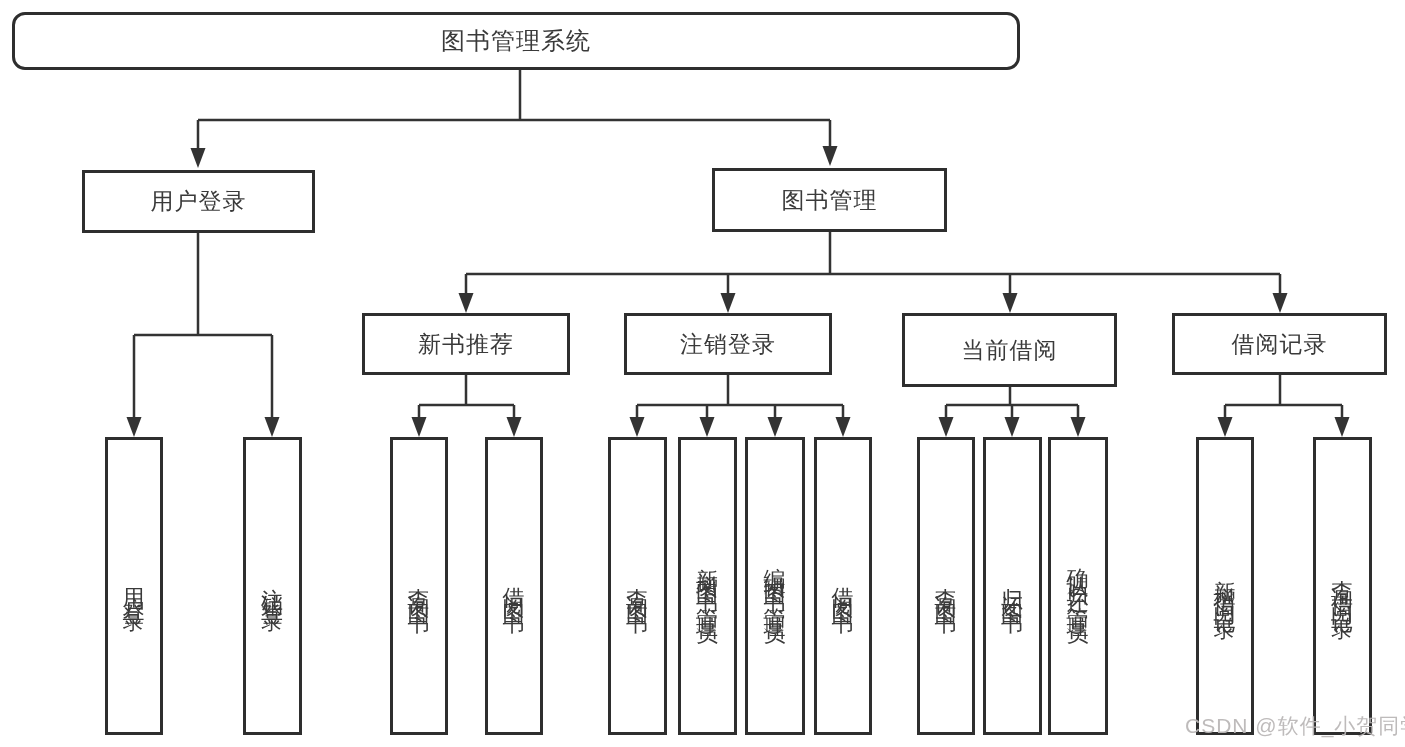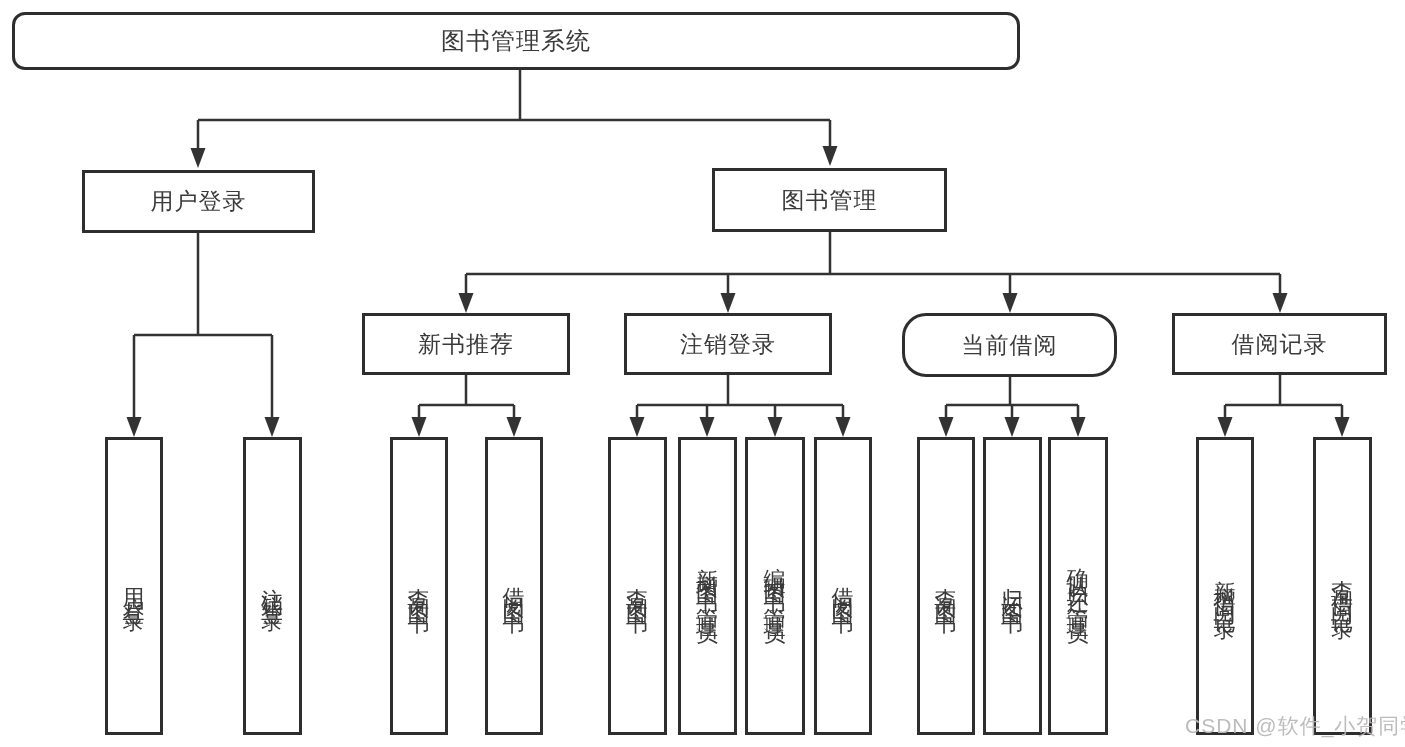--- a/index.html
+++ b/index.html
@@ -106,21 +106,21 @@
     </g>
   </svg>
 
   <div class="node h root" style="left:12px; top:12px; width:1008px; height:58px;border-radius:13px;">图书管理系统</div>
 
   <div class="node h" style="left:82px; top:170px; width:233px; height:63px;">用户登录</div>
   <div class="node h" style="left:712px; top:168px; width:235px; height:64px;">图书管理</div>
 
   <div class="node h" style="left:362px; top:313px; width:208px; height:62px;">新书推荐</div>
   <div class="node h" style="left:624px; top:313px; width:208px; height:62px;">注销登录</div>
-  <div class="node h" style="left:902px; top:313px; width:215px; height:64px;border-radius:24px;">当前借阅</div>
+  <div class="node h" style="left:902px; top:313px; width:215px; height:74px;">当前借阅</div>
   <div class="node h" style="left:1172px; top:313px; width:215px; height:62px;">借阅记录</div>
 
   <div class="leaf" style="left:105px; width:58px;">
     <span>用户登录</span>
   </div>
   <div class="leaf" style="left:243px; width:59px;">
     <span>注销登录</span>
   </div>
 
   <div class="leaf" style="left:390px; width:58px;">

